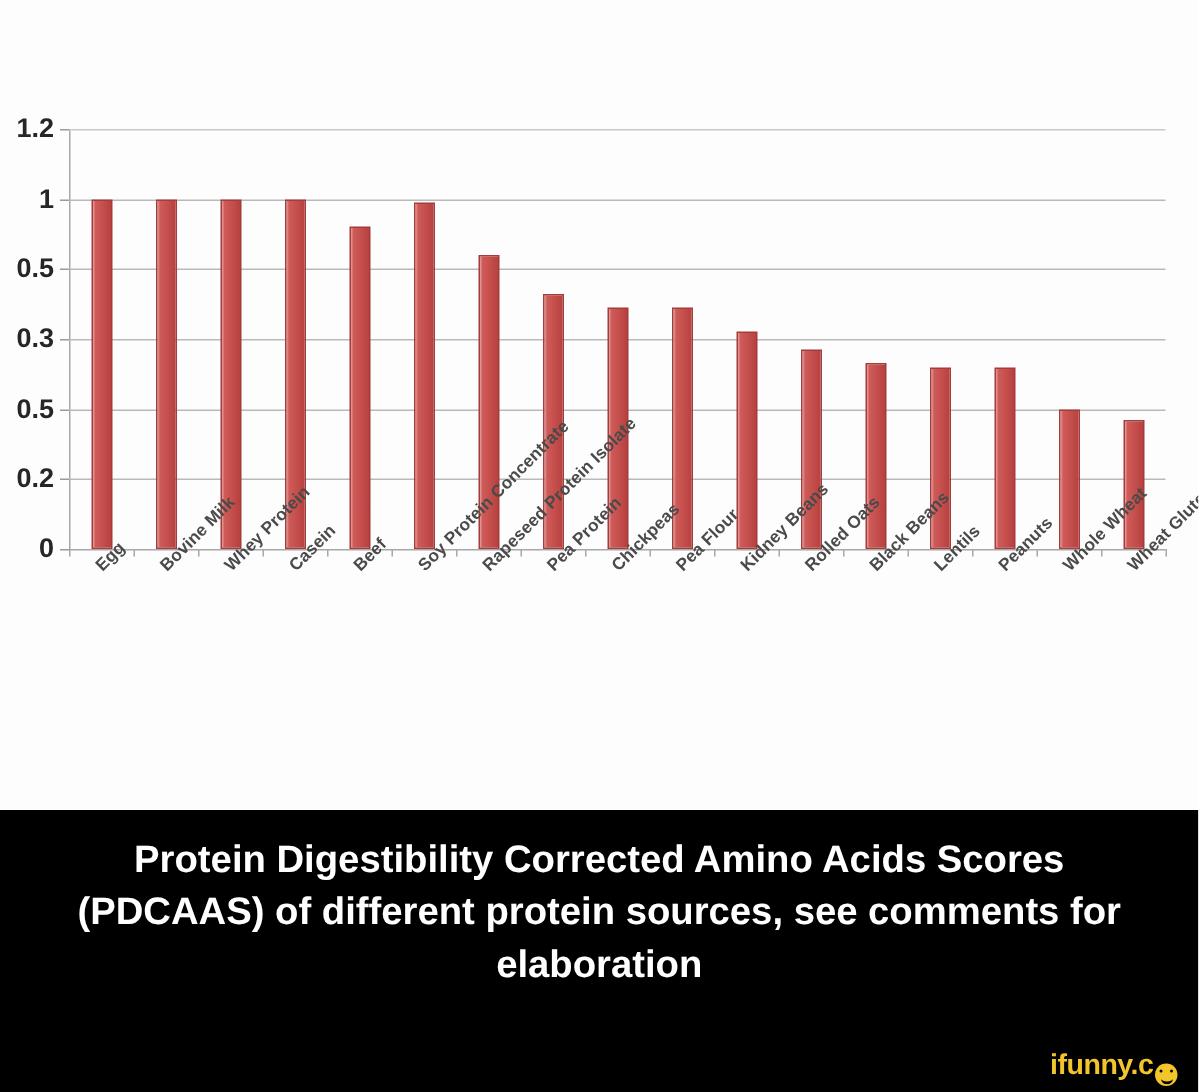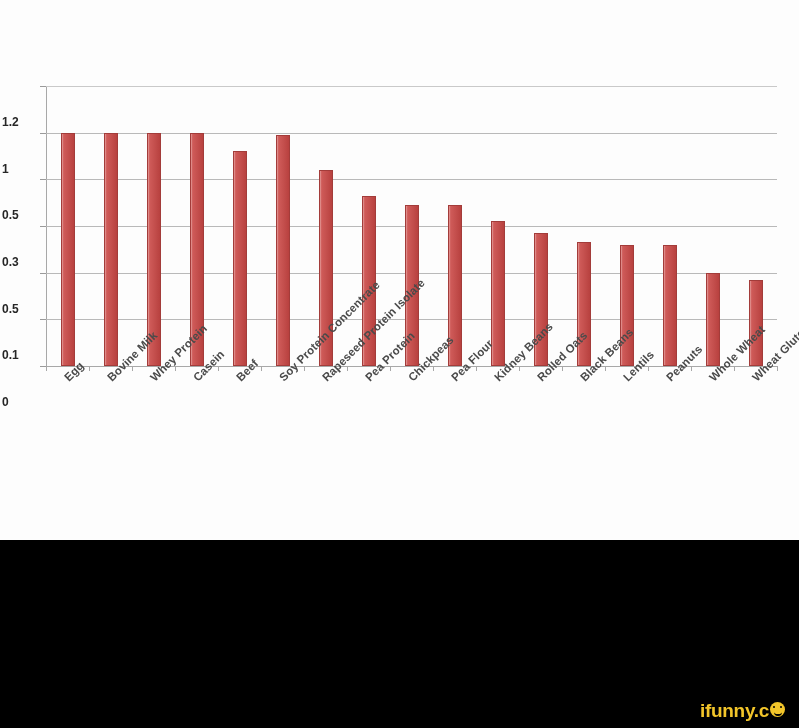--- a/index.html
+++ b/index.html
@@ -71,25 +71,25 @@
     top: 366px;
     width: 731px;
     height: 1px;
     background: #a8a8a8;
   }
 
   .ytick-label {
     position: absolute;
     right: 799px;
     width: 34px;
-    font-size: 12px;
+    text-align: right;
+    font-size: 18px;
     font-weight: bold;
     color: #262626;
     transform: translateY(-50%);
-    margin-top: 36px;
   }
   .ytick-mark {
     position: absolute;
     left: 40px;
     width: 6px;
     height: 1px;
     background: #9a9a9a;
   }
 
   .bar {
@@ -143,21 +143,21 @@
   }
   #watermark {
     position: absolute;
     right: 14px;
     bottom: 6px;
     color: #f2c52a;
     font-size: 19px;
     font-weight: bold;
     letter-spacing: -0.3px;
     display: flex;
-    align-items: flex-start;
+    align-items: flex-end;
   }
   #watermark .smiley {
     display: inline-block;
     width: 15px;
     height: 15px;
     border-radius: 50%;
     background: #f2c52a;
     position: relative;
     margin-left: 1px;
     top: 2px;
@@ -212,21 +212,21 @@
         <div class="bar" title="Rolled Oats: 0.57" style="left: 487.5px; width: 14px; height: 133px;"></div>
         <div class="bar" title="Black Beans: 0.53" style="left: 530.5px; width: 14px; height: 123.667px;"></div>
         <div class="bar" title="Lentils: 0.52" style="left: 573.5px; width: 14px; height: 121.333px;"></div>
         <div class="bar" title="Peanuts: 0.52" style="left: 616.5px; width: 14px; height: 121.333px;"></div>
         <div class="bar" title="Whole Wheat: 0.4" style="left: 659.5px; width: 14px; height: 93.3333px;"></div>
         <div class="bar" title="Wheat Gluten: 0.37" style="left: 702.5px; width: 14px; height: 86.3333px;"></div>
       </div>
 
   <div class="ytick-label" style="top: 366px; left: 2px; right: auto;">0</div>
       <div class="ytick-mark" style="top: 366px;"></div>
-      <div class="ytick-label" style="top: 319.333px; left: 2px; right: auto;">0.1</div>
+      <div class="ytick-label" style="top: 319.333px; left: 2px; right: auto;">0.2</div>
       <div class="ytick-mark" style="top: 319.333px;"></div>
       <div class="ytick-label" style="top: 272.667px; left: 2px; right: auto;">0.5</div>
       <div class="ytick-mark" style="top: 272.667px;"></div>
       <div class="ytick-label" style="top: 226px; left: 2px; right: auto;">0.3</div>
       <div class="ytick-mark" style="top: 226px;"></div>
       <div class="ytick-label" style="top: 179.333px; left: 2px; right: auto;">0.5</div>
       <div class="ytick-mark" style="top: 179.333px;"></div>
       <div class="ytick-label" style="top: 132.667px; left: 2px; right: auto;">1</div>
       <div class="ytick-mark" style="top: 132.667px;"></div>
       <div class="ytick-label" style="top: 86px; left: 2px; right: auto;">1.2</div>
@@ -262,19 +262,20 @@
       <div class="xtick-mark" style="left: 648px;"></div>
       <div class="xlabel" style="left: 663.5px;">Peanuts</div>
       <div class="xtick-mark" style="left: 691px;"></div>
       <div class="xlabel" style="left: 706.5px;">Whole Wheat</div>
       <div class="xtick-mark" style="left: 734px;"></div>
       <div class="xlabel" style="left: 749.5px;">Wheat Gluten</div>
       <div class="xtick-mark" style="left: 777px;"></div>
     </div>
 
   <div id="caption-band">
+    <div id="caption-text">Protein Digestibility Corrected Amino Acids Scores (PDCAAS) of different protein sources, see comments for elaboration</div>
     <div id="watermark">
       <span>ifunny.c</span>
         <span class="smiley"></span>
     </div>
   </div>
 
 </div>
 
 </body></html>

